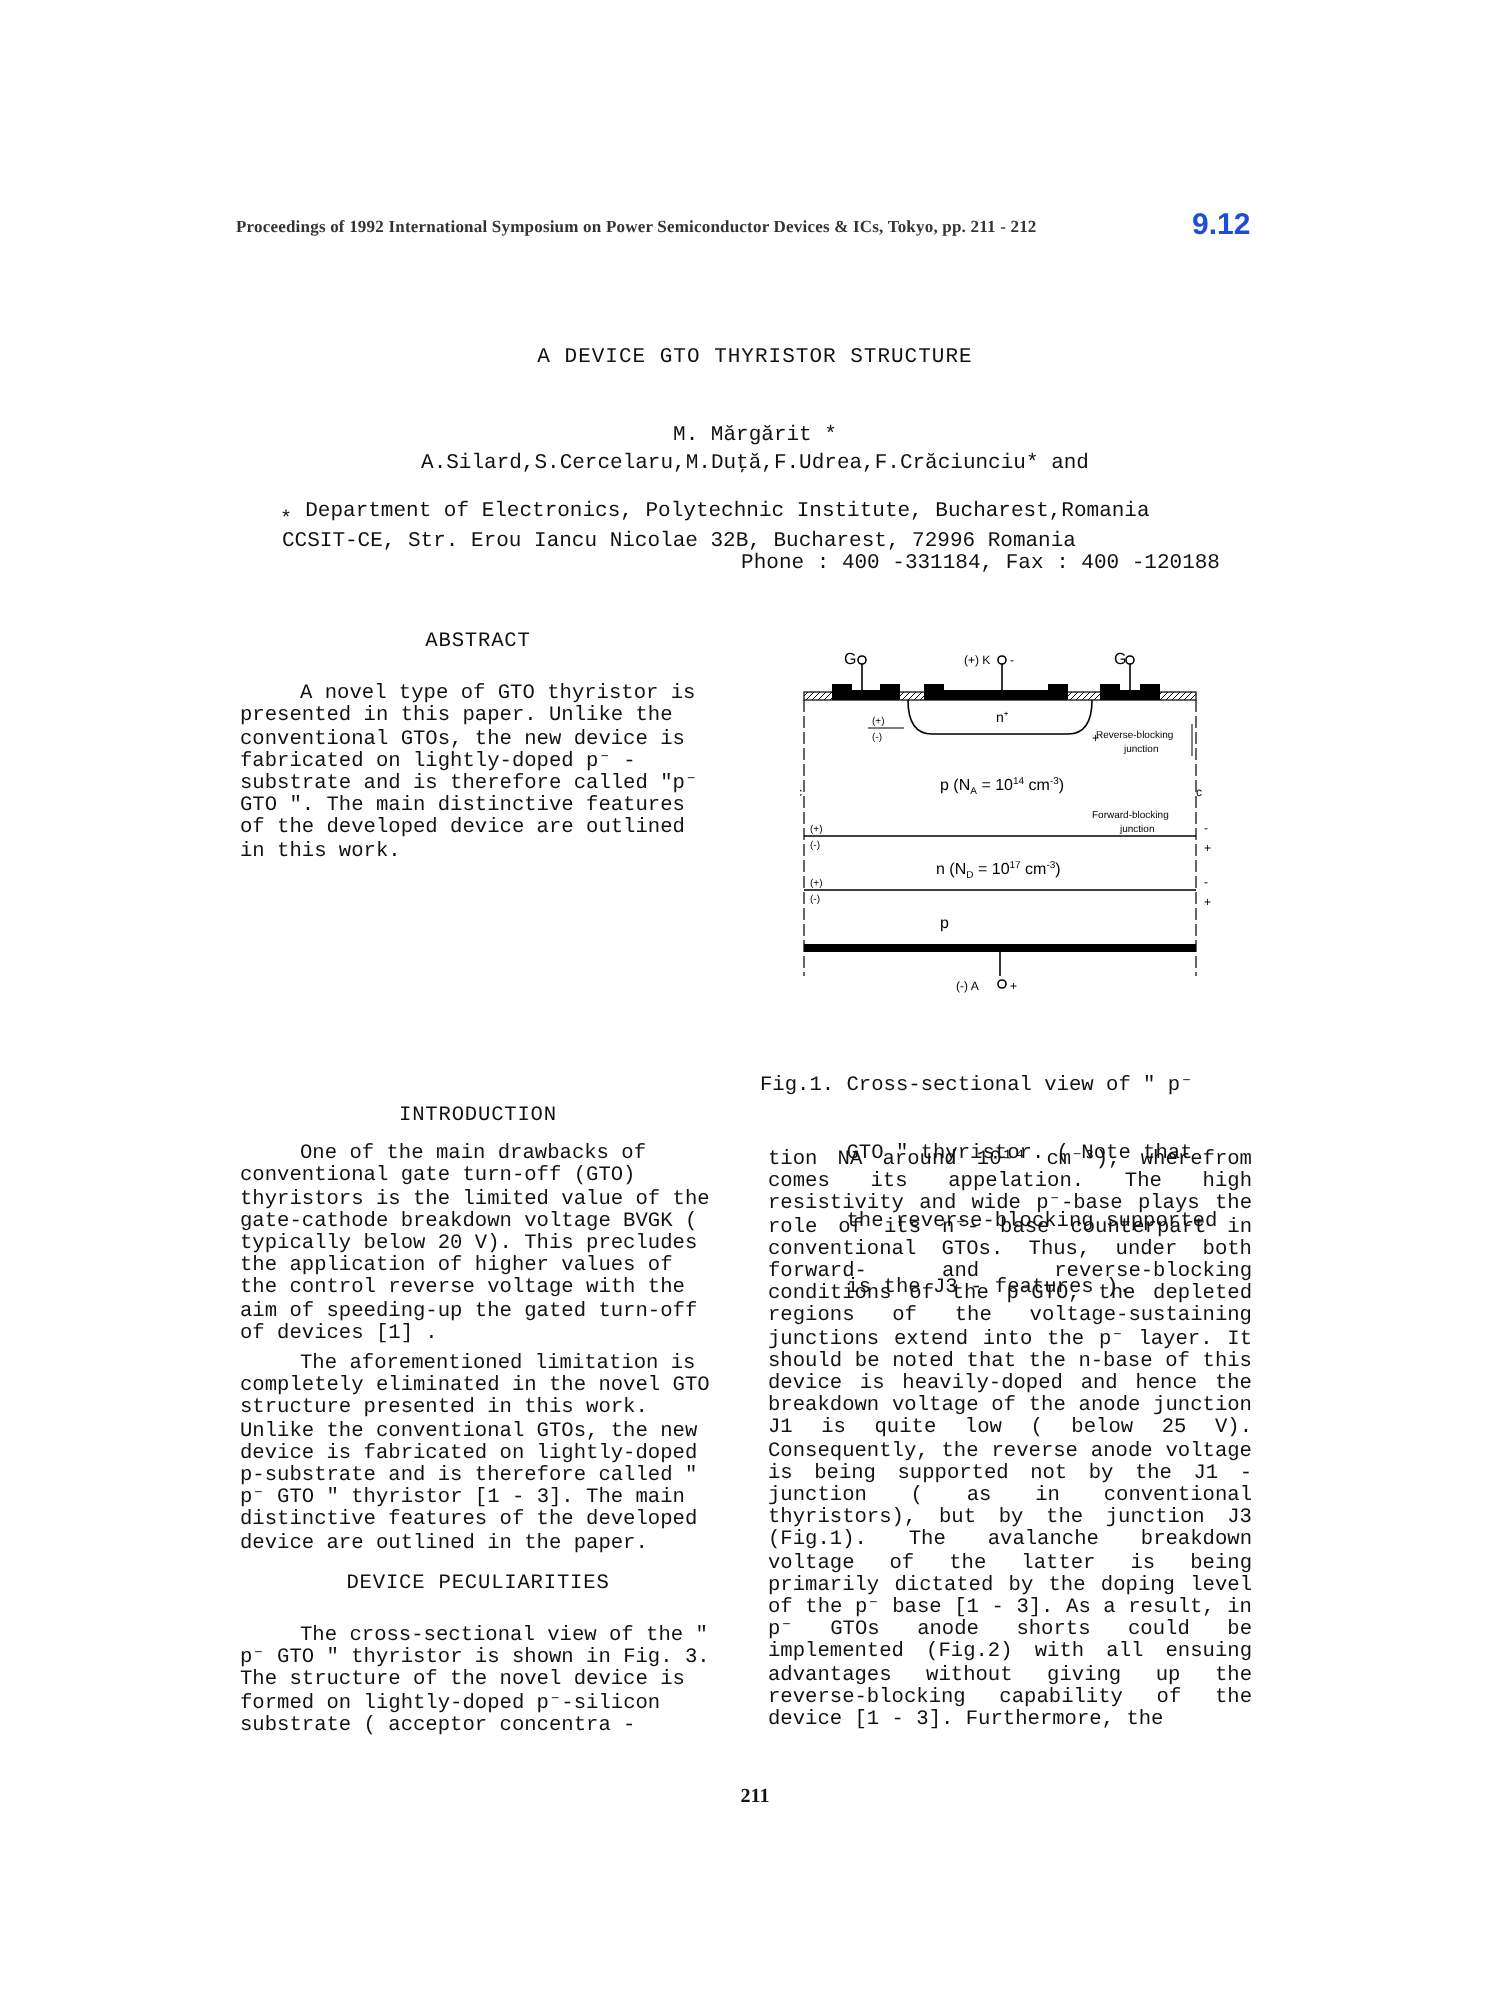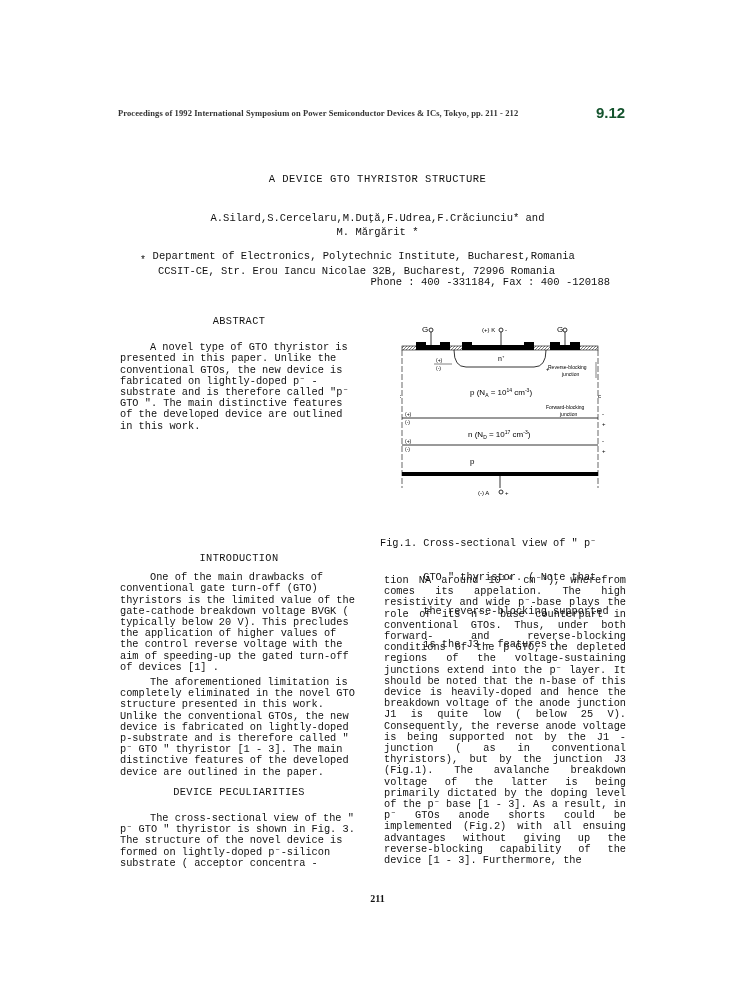--- a/index.html
+++ b/index.html
@@ -2,28 +2,28 @@
 <html><head>
 <meta charset="utf-8">
 <style>
   html, body { margin:0; padding:0; background:#ffffff; }
   body { width:755px; height:1000px; position:relative; overflow:hidden; color:#111; }
   .serif { font-family: "Liberation Serif", "DejaVu Serif", serif; }
   .mono { font-family: "Liberation Mono", "DejaVu Sans Mono", monospace; }
   .sans { font-family: "Liberation Sans", "DejaVu Sans", sans-serif; }
 
   .running-head { position:absolute; left:118px; top:108px; font-size:8.5px; color:#333; letter-spacing:0.1px;font-weight:bold; }
-  .session-no { position:absolute; left:596px; top:104px; font-size:15px; font-weight:bold; color:#14532d; }
+  .session-no { position:absolute; left:596px; top:104px; font-size:15px; font-weight:bold; color:#1d4ed8; }
 
   .title { position:absolute; left:0; width:755px; top:173px; text-align:center; font-size:10.5px; letter-spacing:0.5px; }
   .authors { position:absolute; left:0; width:755px; top:211px; text-align:center; font-size:10.5px; line-height:14px; }
   .affil { position:absolute; left:140px; top:237px; font-size:10.5px; line-height:13px; white-space:pre; }
   .affil .center { display:block; text-align:right; width:470px; }
   .star { position:absolute; left:140px; top:255px; font-size:10px; }
-  .affil2 { position:absolute; left:158px; top:265px; font-size:10.5px; }
+  .affil2 { position:absolute; left:141px; top:265px; font-size:10.5px; }
 
   .col-left { position:absolute; left:116px; width:246px; font-size:10.3px; line-height:11.2px; }
   .col-right { position:absolute; left:380px; width:250px; font-size:10.3px; line-height:11.2px; }
   .heading { text-align:center; letter-spacing:0.4px; }
   .indent { text-indent:30px; }
   p { margin:4px; }
 
   .fig { position:absolute; left:400px; top:320px; width:222px; height:180px; }
   .caption { position:absolute; left:380px; top:516px; font-size:10.3px; line-height:11.2px; white-space:pre; }
 
@@ -31,22 +31,22 @@
 </style>
 </head>
 <body>
 
 <div class="running-head serif">Proceedings of 1992 International Symposium on Power Semiconductor Devices &amp; ICs, Tokyo, pp. 211 - 212</div>
 <div class="session-no sans">9.12</div>
 
 <div class="title mono">A DEVICE GTO THYRISTOR STRUCTURE</div>
 
 <div class="authors mono">
+  <div>M. Mărgărit *</div>
   <div>A.Silard,S.Cercelaru,M.Duţă,F.Udrea,F.Crăciunciu* and</div>
-  <div>M. Mărgărit *</div>
 </div>
 
 <div class="affil mono">
   <span>Department of Electronics, Polytechnic Institute, Bucharest,Romania</span>
   <span class="center">Phone : 400 -331184, Fax : 400 -120188</span>
 </div>
 <div class="star mono">*</div>
 <div class="affil2 mono">CCSIT-CE, Str. Erou Iancu Nicolae 32B, Bucharest, 72996 Romania</div>
 
 <div class="col-left mono" style="top:316px;">

